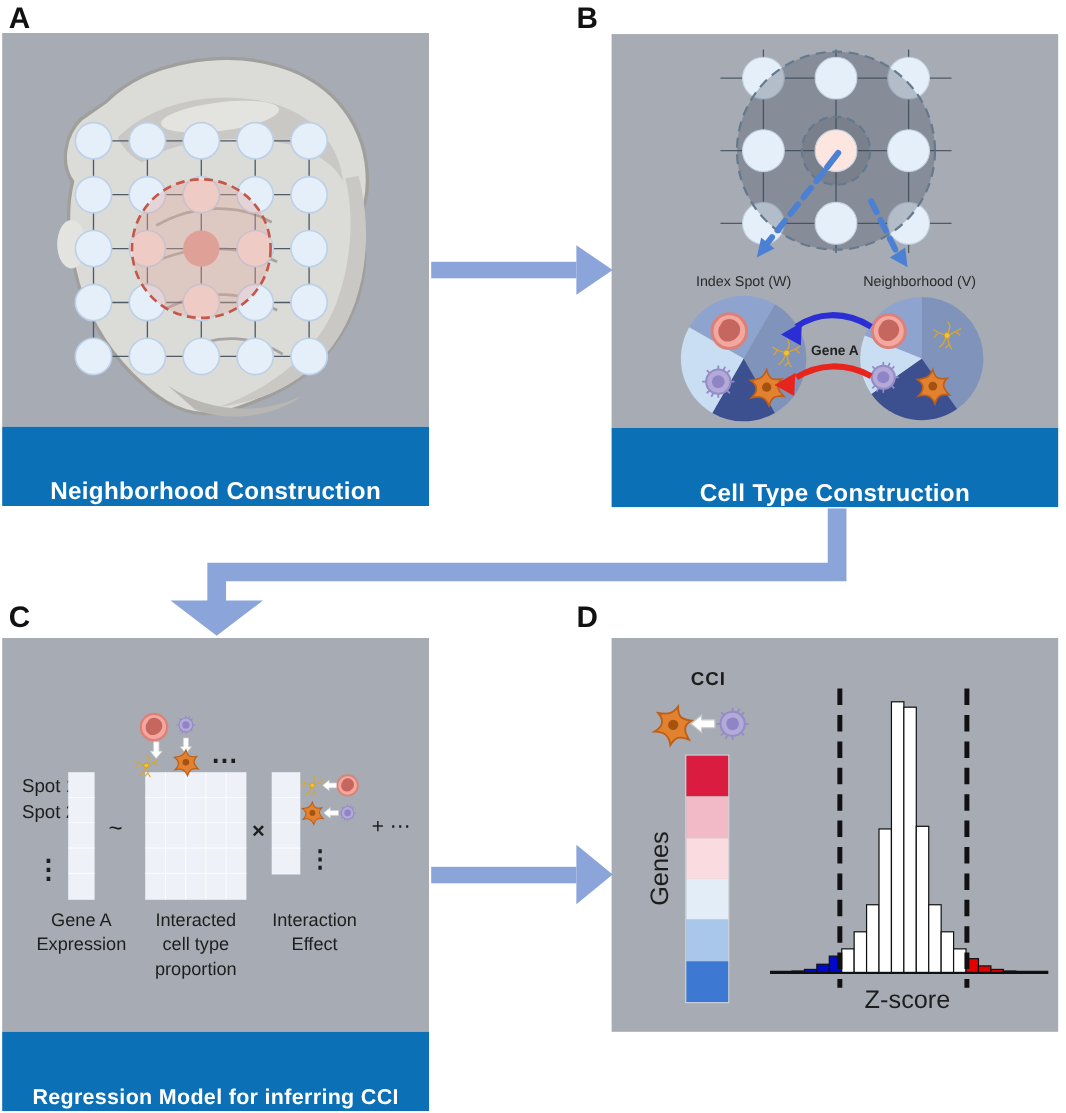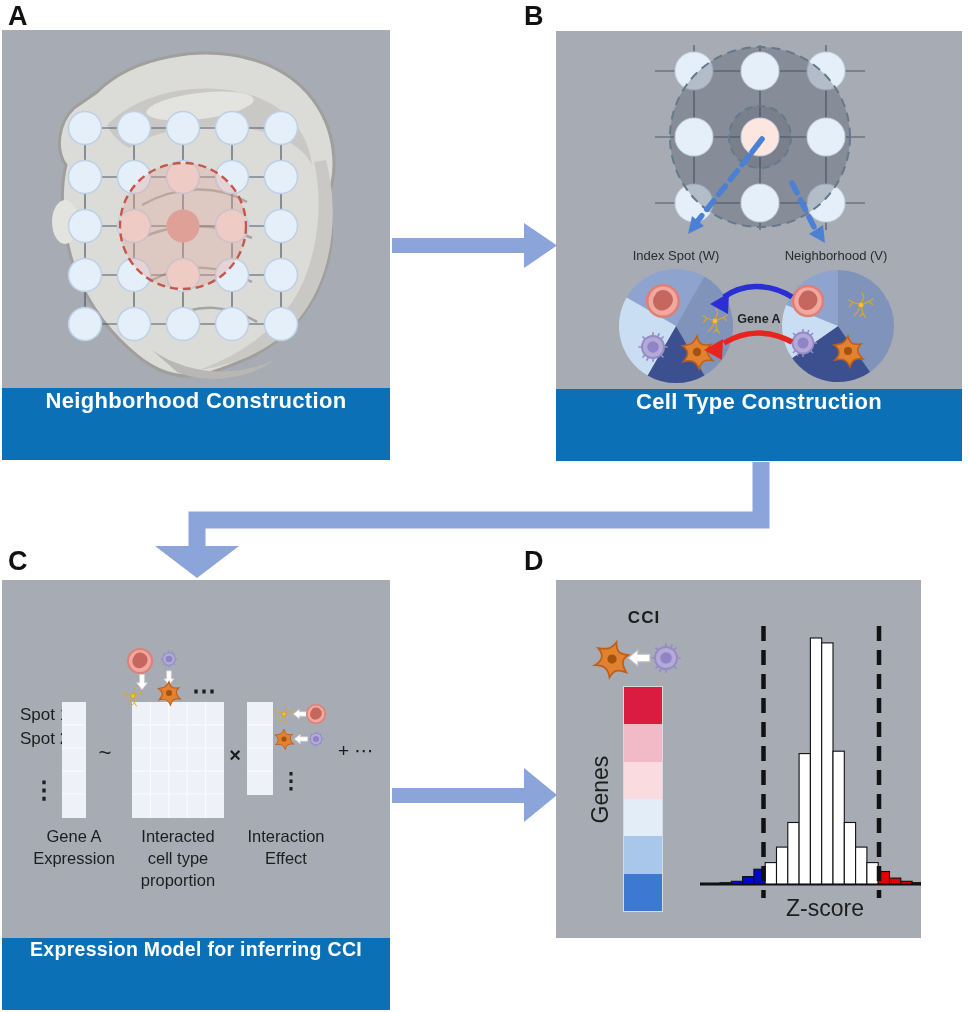--- a/index.html
+++ b/index.html
@@ -2,21 +2,21 @@
 <html style="--c-page_bg: #ffffff; --c-panel_bg: #a6abb4; --c-title_bar: #0c70b6; --c-title_text: #ffffff; --c-label_text: #111111; --c-flow_arrow: #8ba4da; --c-grid_line: #4e5a66; --c-spot_blue: #e5effa; --c-spot_stroke: #bdd0e6; --c-spot_pink: #f5e2de; --c-spot_center_a: #dd9c94; --c-spot_center_b: #fce6df; --c-neighbor_fill: rgba(62,74,88,0.30); --c-neighbor_stroke: #64798d; --c-radius_fill: rgba(226,168,158,0.38); --c-radius_red: #c4574a; --c-dashed_arrow_blue: #4b80d4; --c-pie_periwinkle: #8ea4cf; --c-pie_slate: #8093ba; --c-pie_navy: #3c5090; --c-pie_pale: #c9def2; --c-gene_arrow_blue: #2a2ed4; --c-gene_arrow_red: #e8251c; --c-matrix_fill: #eef1f8; --c-matrix_line: #ffffff; --c-text_dark: #1d1d1d; --c-hist_axis: #111111; --c-brain_fill: #dbdbd8; --c-brain_stroke: #a09f9b; --c-brain_inner: #c9c8c5;"><head>
 <meta charset="utf-8">
 <style>
   html,body{margin:0;padding:0;background:#fff;}
   .fig{position:relative;width:969px;height:1012px;background:var(--c-page_bg,#fff);
        font-family:"Liberation Sans",sans-serif;overflow:hidden;}
   .plabel{position:absolute;font-size:27px;font-weight:bold;color:var(--c-label_text,#111);}
   .panel{position:absolute;height:430px;}
   .panel .content{position:relative;width:100%;height:358px;background:var(--c-panel_bg,#a6abb4);overflow:hidden;}
   .panel .titlebar{position:absolute;left:0;bottom:0;width:100%;height:72px;background:var(--c-title_bar,#0b70b8);
-       display:flex;align-items:flex-start;justify-content:center;}
+       display:flex;align-items:flex-end;justify-content:center;}
   .panel .titlebar span{color:var(--c-title_text,#fff);font-weight:bold;font-size:22px;letter-spacing:.3px;}
   .panel .titlebar.small span{font-size:19.5px;}
   svg{display:block;}
   .flow-arrow{position:absolute;}
   .flow-fill{fill:var(--c-flow_arrow,#8ba4da);}
   .flow-stroke{stroke:var(--c-flow_arrow,#8ba4da);}
   
   .brain-outer{fill:var(--c-brain_fill,#dbdbd8);stroke:var(--c-brain_stroke,#a09f9b);stroke-width:3;}
   .brain-band{fill:var(--c-brain_inner,#c9c8c5);stroke:none;}
   .brain-swirl{fill:none;stroke:#a5a4a0;stroke-width:2.5;}
@@ -309,25 +309,25 @@
           <text class="ctext mid" x="72" y="284">Expression</text>
           <text class="ctext mid" x="176" y="262">Interacted</text>
           <text class="ctext mid" x="176" y="284">cell type</text>
           <text class="ctext mid" x="176" y="306">proportion</text>
           <text class="ctext mid" x="284" y="262">Interaction</text>
           <text class="ctext mid" x="284" y="284">Effect</text>
         </g>
       </svg>
     </div>
     <div class="titlebar small">
-      <span>Expression Model for inferring CCI</span>
+      <span>Regression Model for inferring CCI</span>
     </div>
   </section>
 
-  <section class="panel" style="left:556px;top:580px;width:365px">
+  <section class="panel" style="left:556px;top:580px;width:406px">
     <div class="content">
       <div class="dtext cci" style="left:58px;top:28px;width:60px;text-align:center">CCI</div>
       <svg style="position:absolute;left:30px;top:56px" width="110" height="46" viewBox="0 0 110 46">
         <use href="#cell-orange" transform="translate(26,23) scale(1.15) rotate(15)"></use>
         <use href="#white-arrow" transform="translate(53,22) scale(1.2)"></use>
         <use href="#cell-purple" transform="translate(80,22) scale(1.05)"></use>
       </svg>
       <div class="dtext genes-rot" style="left:14px;top:200px;width:60px;text-align:center">Genes</div>
       <div class="colorbar" id="genes-colorbar" style="left:67px;top:106px;width:38px;height:224px">
           <div style="background: rgb(217, 28, 64);"></div>

